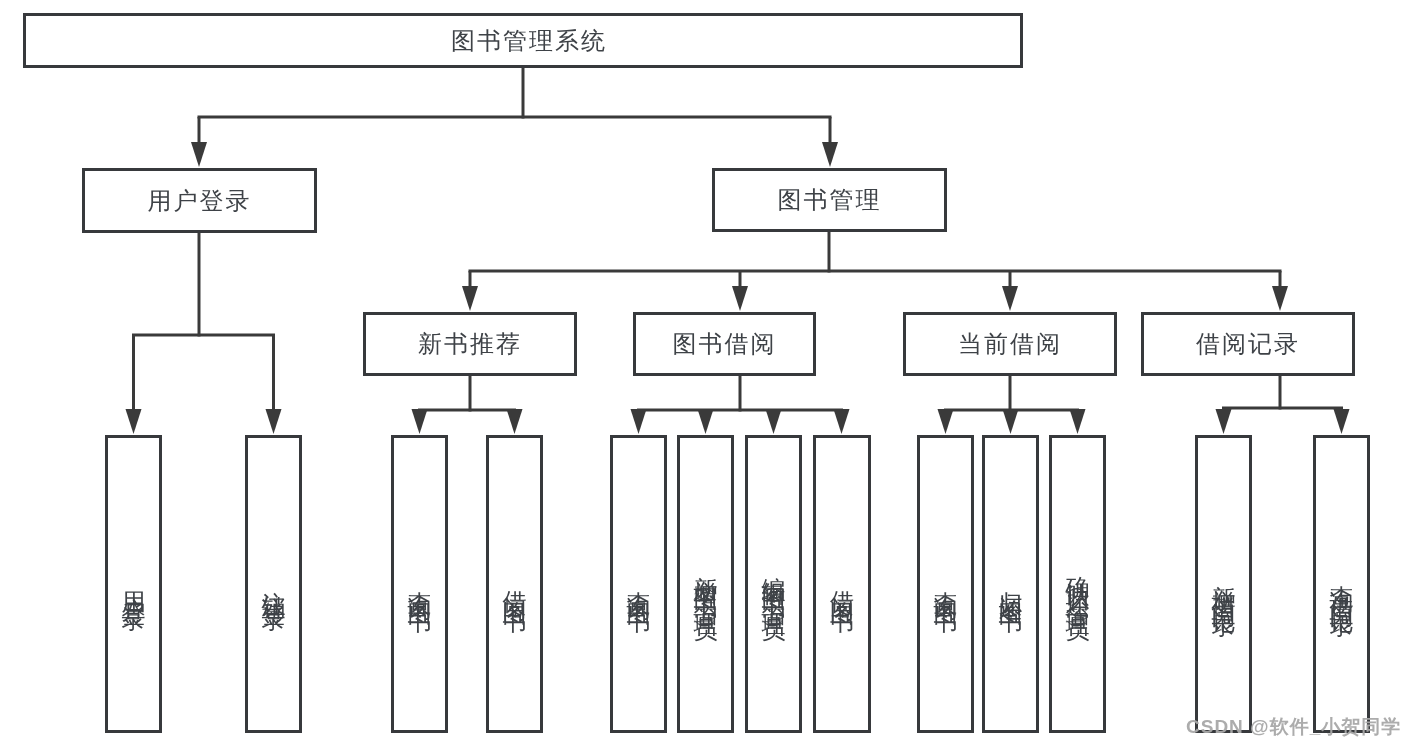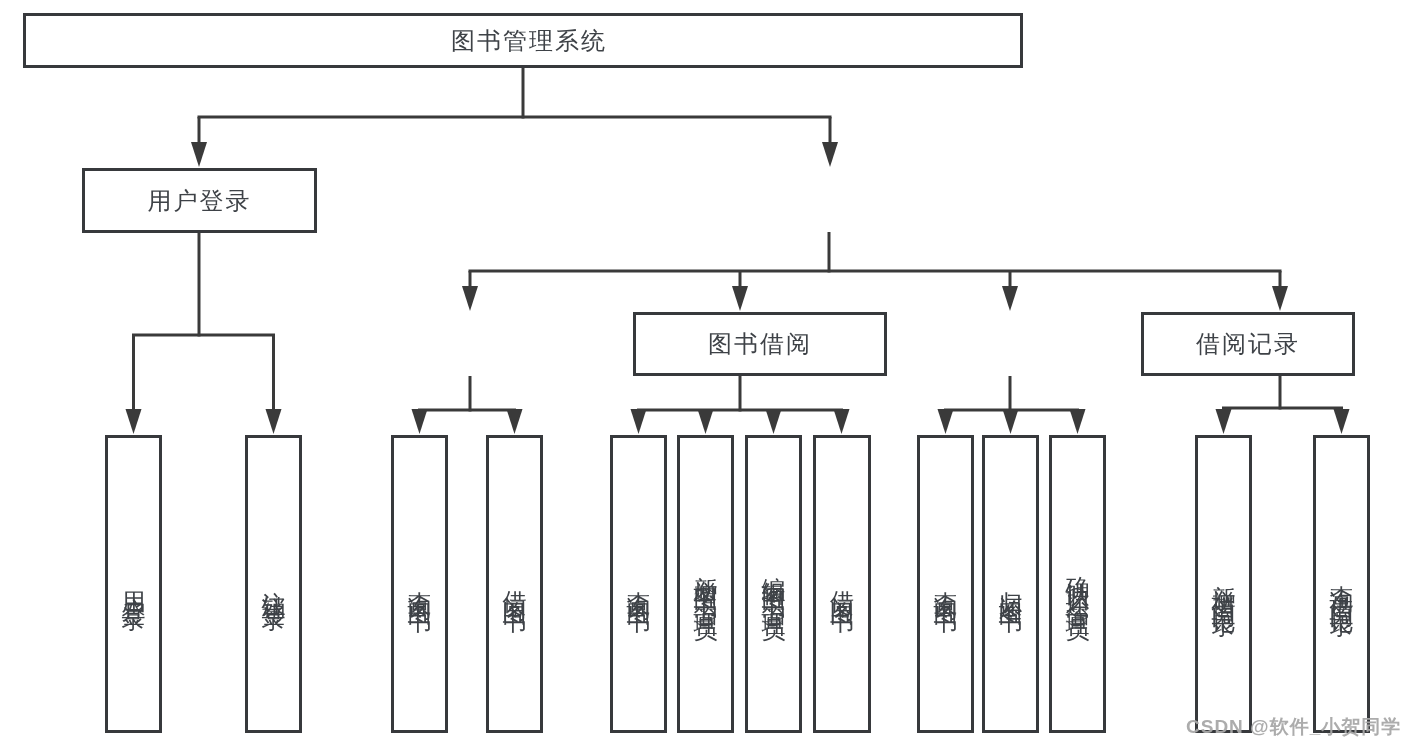--- a/index.html
+++ b/index.html
@@ -126,23 +126,32 @@
     </g>
   </svg>
 
   <div class="box hbox" style="left:23px; top:13px; width:1000px; height:55px;padding-left:12px;">
     <span>图书管理系统</span>
   </div>
 
   <div class="box hbox" style="left:82px; top:168px; width:235px; height:65px;">
     <span>用户登录</span>
   </div>
-
-  <div class="box hbox" style="left:633px; top:312px; width:254px; height:64px;">
+  <div class="box hbox" style="left:712px; top:168px; width:235px; height:64px;">
+    <span>图书管理</span>
+  </div>
+
+  <div class="box hbox" style="left:363px; top:312px; width:214px; height:64px;">
+    <span>新书推荐</span>
+  </div>
+  <div class="box hbox" style="left:633px; top:312px; width:183px; height:64px;">
     <span>图书借阅</span>
+  </div>
+  <div class="box hbox" style="left:903px; top:312px; width:214px; height:64px;">
+    <span>当前借阅</span>
   </div>
   <div class="box hbox" style="left:1141px; top:312px; width:214px; height:64px;">
     <span>借阅记录</span>
   </div>
 
   <div class="box vbox" style="left:105px; top:435px; width:57px; height:298px;">
     <span class="vtext">用户登录</span>
   </div>
   <div class="box vbox" style="left:245px; top:435px; width:57px; height:298px;">
     <span class="vtext">注销登录</span>

